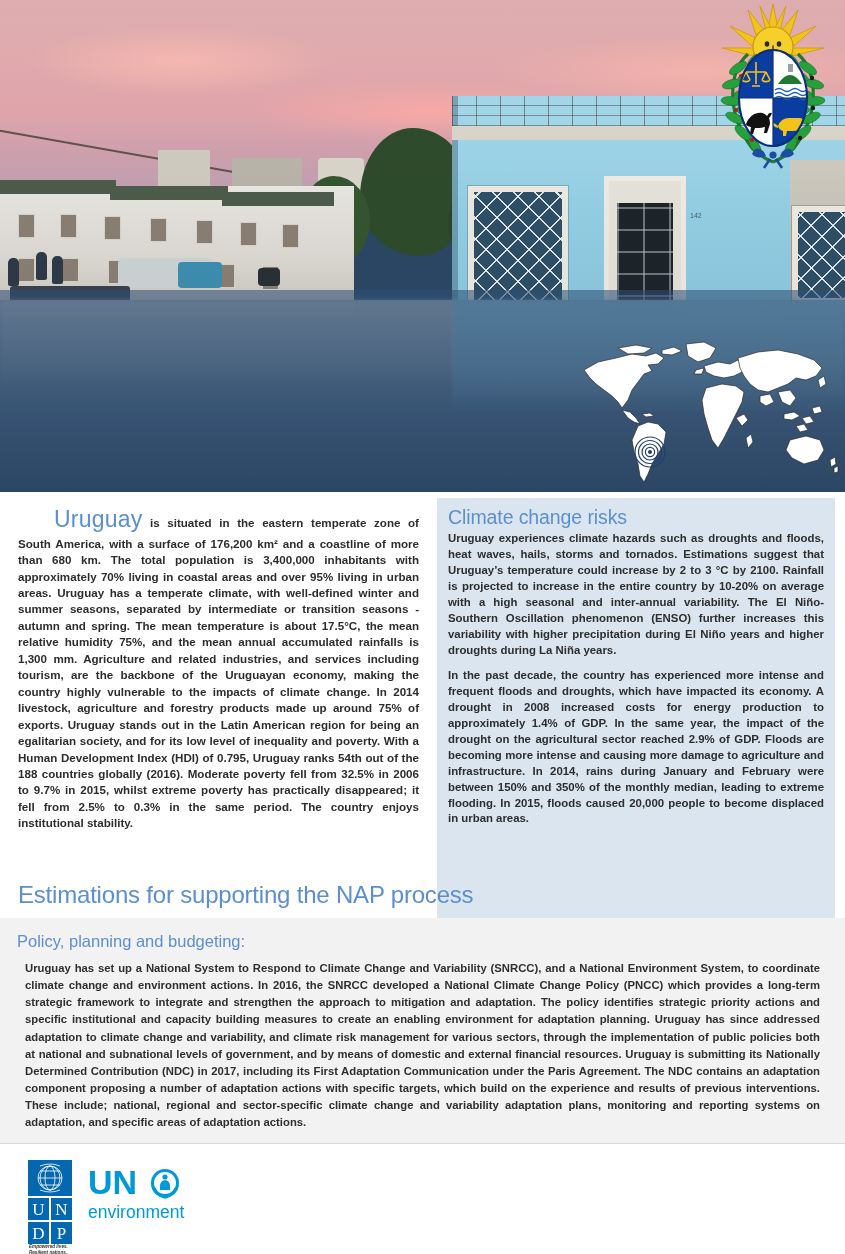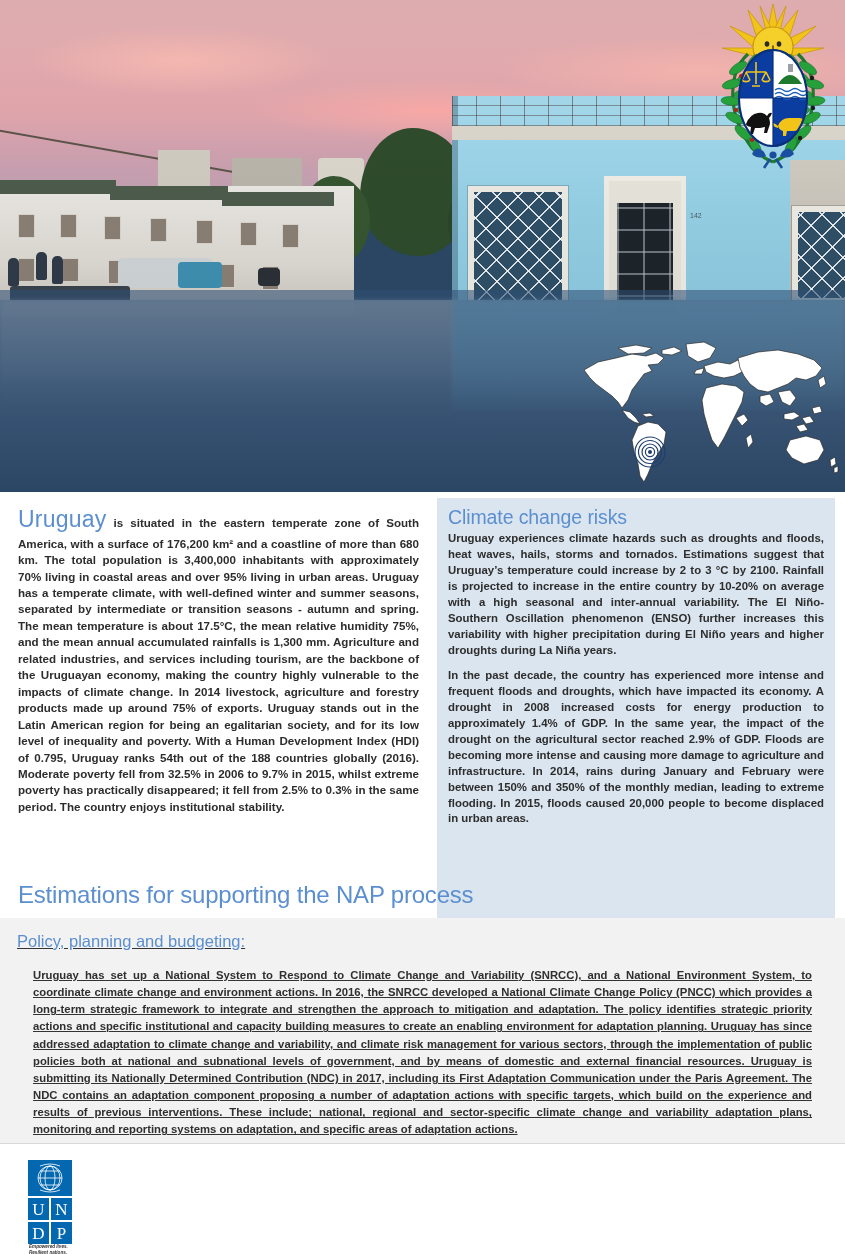--- a/index.html
+++ b/index.html
@@ -223,20 +223,21 @@
     position: absolute; left: 437px; top: 6px; width: 398px; height: 472px;
     background: #dbe5ef;
     padding: 8px 11px 10px 11px;
     box-sizing: border-box;
   }
   .lead-word {
     color: #5b8fd0;
     font-size: 23px;
     font-weight: normal;
     letter-spacing: .2px;
+    margin-left: 36px;
   }
   .body-text {
     font-size: 11.6px;
     line-height: 1.42;
     color: #2d2d2d;
     text-align: justify;
     font-weight: 600;
     margin: 0;
   }
   .col-left .body-text { text-align: justify; }
@@ -257,34 +258,33 @@
     font-size: 24px;
     font-weight: normal;
     letter-spacing: -0.2px;
   }
   .policy-box {
     position: absolute; left: 0; top: 918px; width: 845px; height: 226px;
     background: #f2f2f2;
     box-sizing: border-box;
     padding: 14px 17px 10px 17px;
     border-bottom: 1px solid #d8d8d8;
-    text-decoration: underline;
   }
   .policy-title {
     color: #5b8fd0;
     font-size: 16.5px;
     margin: 0 0 9px 0;
     font-weight: normal;
   }
   .policy-text {
     font-size: 11.3px;
     line-height: 1.52;
     color: #2f2f2f;
     text-align: justify;
-    margin: 16px;
+    margin: 8px;
     font-weight: 600;
   }
 
   
   .footer {
     position: absolute; left: 0; top: 1144px; width: 845px; height: 110px;
     background: #ffffff;
   }
   .logo-undp {
     position: absolute; left: 28px; top: 16px; width: 44px; height: 86px;
@@ -585,15 +585,35 @@
         <text x="10.5" y="79">D</text>
         <text x="33.5" y="79">P</text>
       </g>
     </svg>
     <div style="position:absolute;left:1px;top:84px;font-size:4.6px;line-height:1.25;color:#333;font-style:italic;font-weight:bold;font-family:'Liberation Sans',sans-serif;">
       <div>Empowered lives.</div>
       <div>Resilient nations.</div>
     </div>
   </div>
 
+  <div class="logo-unep">
+    <svg viewBox="0 0 130 62" xmlns="http://www.w3.org/2000/svg">
+      <text x="0" y="30" font-family="Liberation Sans, sans-serif" font-size="34" font-weight="bold" fill="#0099d8">UN</text>
+      <g transform="translate(60,2)">
+        <circle cx="17" cy="17" r="14" fill="#0099d8"></circle>
+        <circle cx="17" cy="17" r="11" fill="#ffffff"></circle>
+        <g fill="#0099d8">
+          <circle cx="17" cy="11" r="2.6"></circle>
+          <path d="M17 14 q-5 1 -5 6 l0 4 l10 0 l0 -4 q0 -5 -5 -6 z"></path>
+        </g>
+        <g stroke="#0099d8" stroke-width="1.3" fill="none">
+          <path d="M4 20 q1 9 13 12"></path>
+          <path d="M30 20 q-1 9 -13 12"></path>
+          <path d="M7 22 q2 7 10 9"></path>
+          <path d="M27 22 q-2 7 -10 9"></path>
+        </g>
+      </g>
+      <text x="0" y="54" font-family="Liberation Sans, sans-serif" font-size="17.5" fill="#0099d8">environment</text>
+    </svg>
+  </div>
 
 
 </div>
 
 </body></html>

